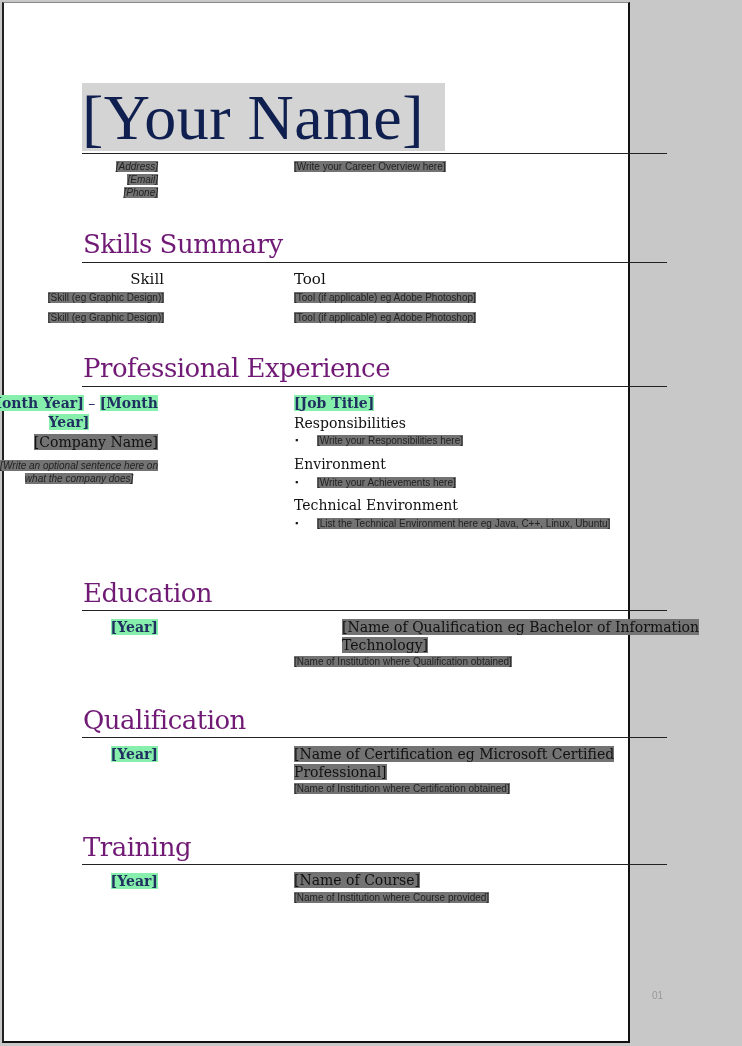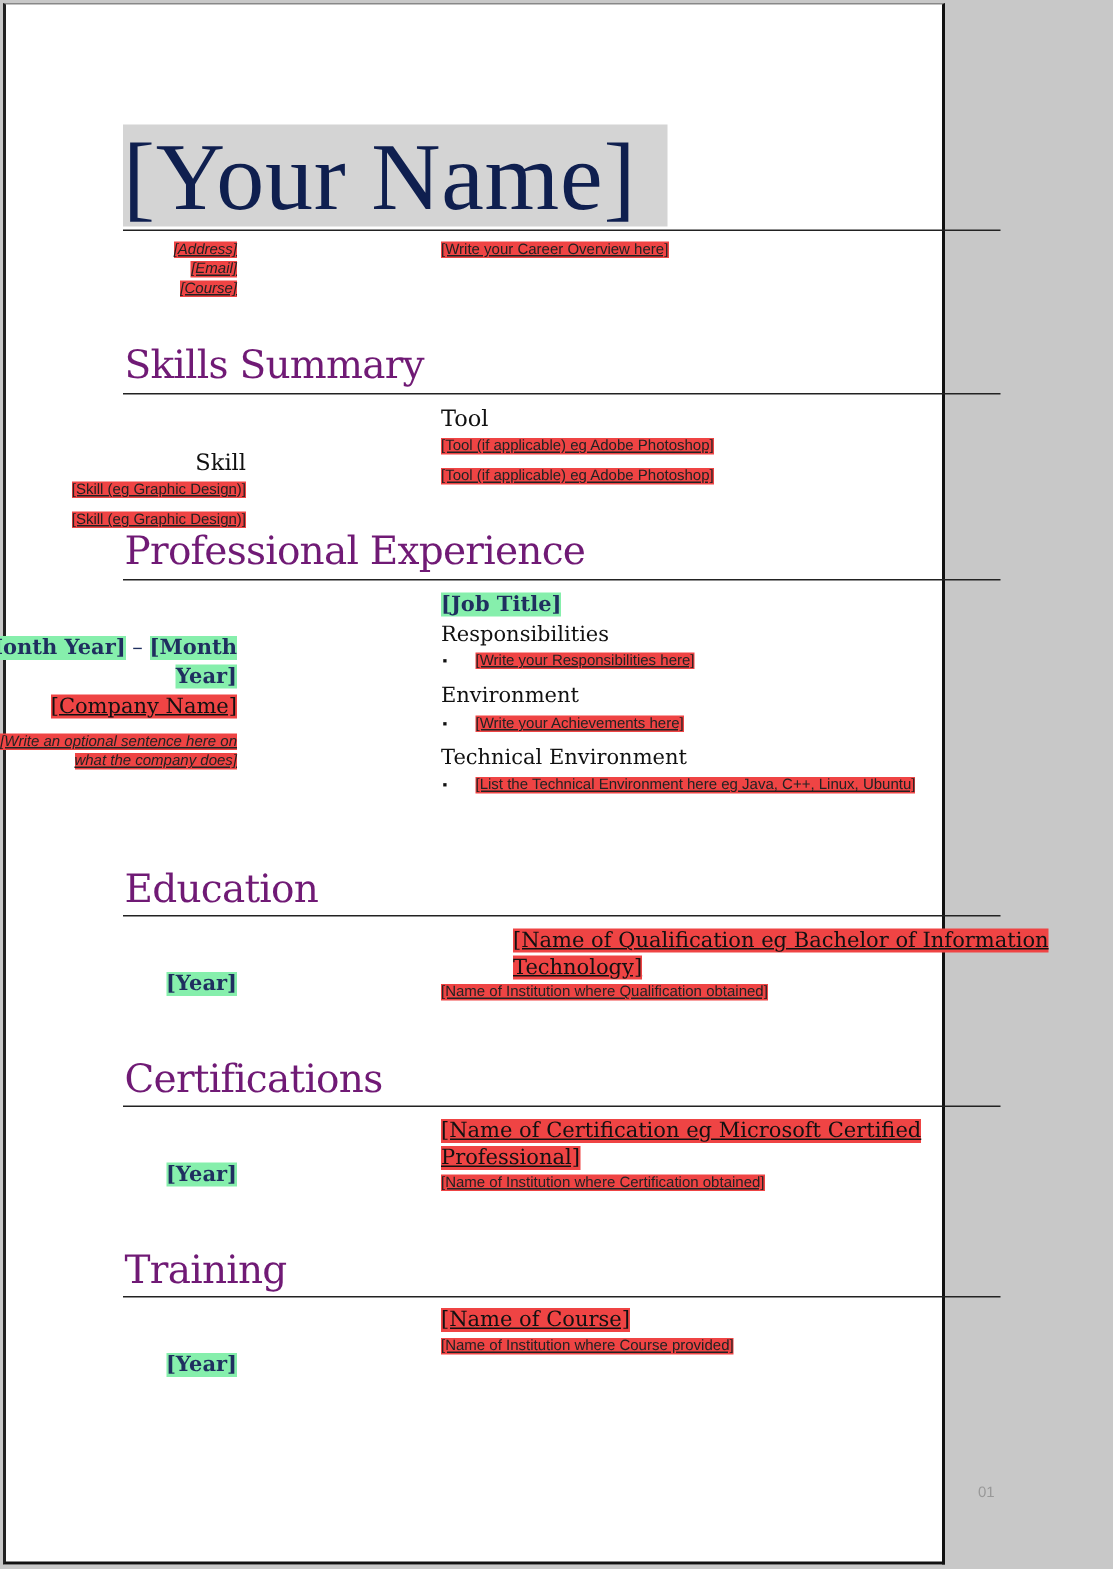--- a/index.html
+++ b/index.html
@@ -4,21 +4,21 @@
 <style>
   html, body { margin: 0; padding: 0; }
   body {
     width: 742px; height: 1046px; background: #c8c8c8; position: relative; overflow: hidden;
   }
   .page {
     position: absolute; left: 2px; top: 2px; width: 628px; height: 1041px;
     background: #ffffff; border-left: 2px solid #222; border-top: 1px solid #888;
     border-right: 2px solid #111; border-bottom: 2px solid #111; box-sizing: border-box;
   }
-  .hl { background: #ef4444; text-decoration: underline; }
+  .hl { background: #737373; }
   .hlb { background: #86efac; }
   .name {
     position: absolute; left: 78px; top: 80px; height: 68px; width: 363px;
     background: #d4d4d4; color: #0f1f4f; font-family: "Liberation Serif", serif;
     font-size: 64px; line-height: 70px; white-space: nowrap; letter-spacing: 0.5px;
   }
   .rule { position: absolute; left: 78px; width: 585px; height: 1px; background: #222; }
   .contact {
     position: absolute; right: calc(742px - 272px); top: 157px; text-align: right;
     font-family: "Liberation Sans", sans-serif; font-style: italic; font-size: 10px; line-height: 13px; color: #222;
@@ -26,39 +26,39 @@
   .overview {
     position: absolute; left: 290px; top: 157px;
     font-family: "Liberation Sans", sans-serif; font-size: 10px; line-height: 13px; color: #222;
   }
   .h2 {
     position: absolute; left: 79px; font-family: "DejaVu Serif", serif; font-size: 26px;
     color: #701a75; letter-spacing: -0.5px; white-space: nowrap; line-height: 30px;
   }
   .small { font-family: "Liberation Sans", sans-serif; font-size: 10px; line-height: 13px; color: #222; white-space: nowrap; }
   .abs { position: absolute; }
-  .r { text-align: right; margin-top: 29px; }
+  .r { text-align: center; }
   .col-right-edge { right: calc(742px - 278px); }
   .col-right-edge2 { right: calc(742px - 272px); }
   .serif15 { font-family: "DejaVu Serif", serif; font-size: 14px; line-height: 18px; color: #111; white-space: nowrap; }
   .bluebold { font-family: "DejaVu Serif", serif; font-weight: bold; font-size: 14px; line-height: 19px; color: #1f2f5f; white-space: nowrap; }
   .bullet { position: absolute; left: 291px; font-size: 9px; color: #111; }
   .pagenum { position: absolute; left: 648px; top: 987px; font-family: "Liberation Sans", sans-serif; font-size: 10px; color: #999; }
 </style>
 </head>
 <body>
 
 <div class="page">
 
   <div class="name">[Your Name]</div>
   <div class="rule" style="top:150px;"></div>
   <div class="contact">
     <div><span class="hl">[Address]</span></div>
     <div><span class="hl">[Email]</span></div>
-    <div><span class="hl">[Course]</span></div>
+    <div><span class="hl">[Phone]</span></div>
   </div>
   <div class="overview"><span class="hl">[Write your Career Overview here]</span></div>
 
   <div class="h2" style="top:226px;">Skills Summary</div>
   <div class="rule" style="top:259px;"></div>
   <div class="abs serif15 col-right-edge r" style="top:267px; font-size:15px;">Skill</div>
   <div class="abs serif15" style="left:290px; top:267px; font-size:15px;">Tool</div>
   <div class="abs small col-right-edge r" style="top:288px;"><span class="hl">[Skill (eg Graphic Design)]</span></div>
   <div class="abs small" style="left:290px; top:288px;"><span class="hl">[Tool (if applicable) eg Adobe Photoshop]</span></div>
   <div class="abs small col-right-edge r" style="top:308px;"><span class="hl">[Skill (eg Graphic Design)]</span></div>
@@ -91,21 +91,21 @@
 
   <div class="h2" style="top:575px;">Education</div>
   <div class="rule" style="top:607px;"></div>
   <div class="abs bluebold col-right-edge2 r" style="top:615px;"><span class="hlb">[Year]</span></div>
   <div class="abs serif15" style="left:290px; top:615px;padding-left:48px;">
     <div><span class="hl">[Name of Qualification eg Bachelor of Information</span></div>
     <div><span class="hl">Technology]</span></div>
   </div>
   <div class="abs small" style="left:290px; top:652px;"><span class="hl">[Name of Institution where Qualification obtained]</span></div>
 
-  <div class="h2" style="top:702px;">Certifications</div>
+  <div class="h2" style="top:702px;">Qualification</div>
   <div class="rule" style="top:734px;"></div>
   <div class="abs bluebold col-right-edge2 r" style="top:742px;"><span class="hlb">[Year]</span></div>
   <div class="abs serif15" style="left:290px; top:742px;">
     <div><span class="hl">[Name of Certification eg Microsoft Certified</span></div>
     <div><span class="hl">Professional]</span></div>
   </div>
   <div class="abs small" style="left:290px; top:779px;"><span class="hl">[Name of Institution where Certification obtained]</span></div>
 
   <div class="h2" style="top:829px;">Training</div>
   <div class="rule" style="top:861px;"></div>

